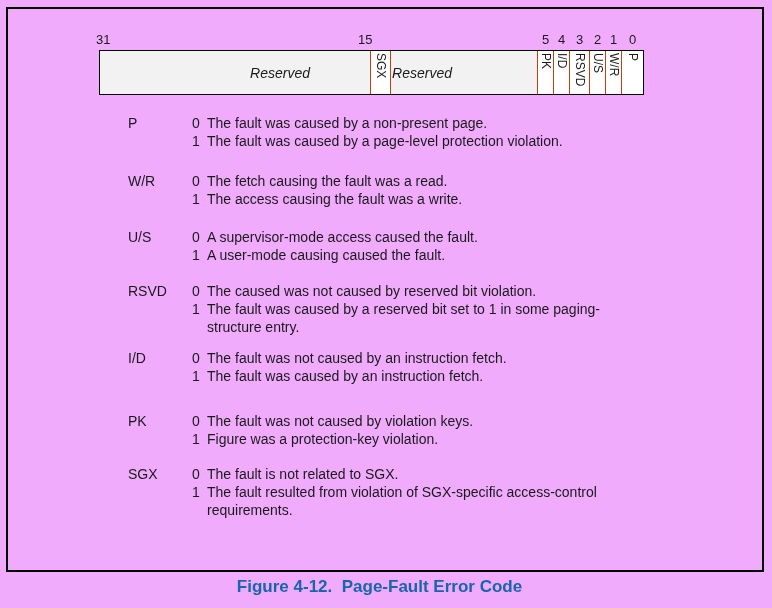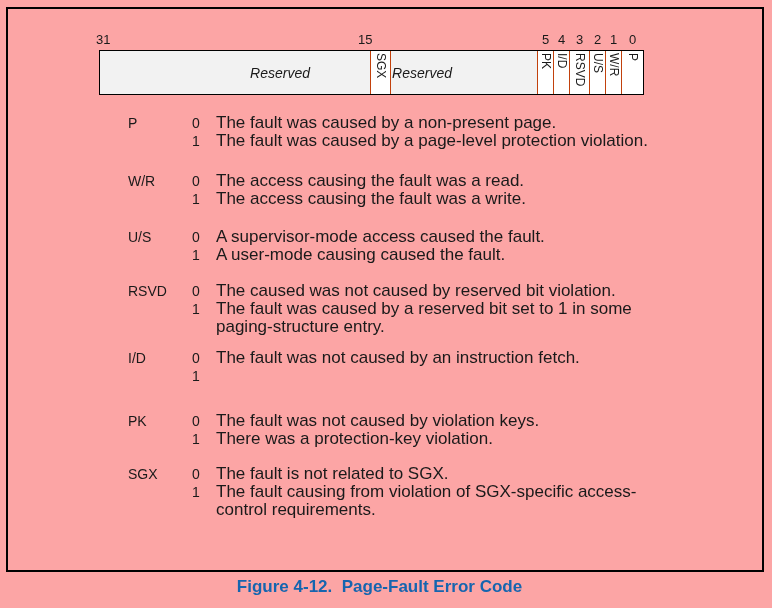--- a/index.html
+++ b/index.html
@@ -1,20 +1,20 @@
 <!DOCTYPE html>
 <html><head>
 <meta charset="utf-8">
 <style>
   html, body { margin: 0; padding: 0; background: #ffffff; }
   .page {
     position: relative;
     width: 772px;
     height: 608px;
-    background: #fca5a5;
+    background: #f0abfc;
     font-family: "Liberation Sans", sans-serif;
     color: #1a1a1a;
     overflow: hidden;
   }
   
   .frame {
     position: absolute;
     left: 6px; top: 7px;
     width: 758px; height: 565px;
     border: 2px solid #000;
@@ -90,22 +90,22 @@
   }
   .lentries { display: block; }
   .lentry { display: flex; align-items: flex-start; }
   .lval {
     flex: 0 0 10px;
     font-size: 14px;
     line-height: 18px;
     text-align: left;
   }
   .ltext {
-    margin-left: 14px;
-    font-size: 17px;
+    margin-left: 5px;
+    font-size: 14px;
     line-height: 18px;
     max-width: 445px;
   }
   
   .caption {
     position: absolute;
     left: 0; top: 577px;
     width: 759px;
     text-align: center;
     font-size: 17px;
@@ -170,21 +170,21 @@
         <span class="ltext">The fault was caused by a page-level protection violation.</span>
       </div>
     </div>
   </div>
 
   <div class="lrow row-wr">
     <div class="lname">W/R</div>
     <div class="lentries">
       <div class="lentry">
         <span class="lval">0</span>
-        <span class="ltext">The access causing the fault was a read.</span>
+        <span class="ltext">The fetch causing the fault was a read.</span>
       </div>
       <div class="lentry">
         <span class="lval">1</span>
         <span class="ltext">The access causing the fault was a write.</span>
       </div>
     </div>
   </div>
 
   <div class="lrow row-us">
     <div class="lname">U/S</div>
@@ -216,47 +216,48 @@
 
   <div class="lrow row-id">
     <div class="lname">I/D</div>
     <div class="lentries">
       <div class="lentry">
         <span class="lval">0</span>
         <span class="ltext">The fault was not caused by an instruction fetch.</span>
       </div>
       <div class="lentry">
         <span class="lval">1</span>
+        <span class="ltext">The fault was caused by an instruction fetch.</span>
       </div>
     </div>
   </div>
 
   <div class="lrow row-pk">
     <div class="lname">PK</div>
     <div class="lentries">
       <div class="lentry">
         <span class="lval">0</span>
         <span class="ltext">The fault was not caused by violation keys.</span>
       </div>
       <div class="lentry">
         <span class="lval">1</span>
-        <span class="ltext">There was a protection-key violation.</span>
+        <span class="ltext">Figure was a protection-key violation.</span>
       </div>
     </div>
   </div>
 
   <div class="lrow row-sgx">
     <div class="lname">SGX</div>
     <div class="lentries">
       <div class="lentry">
         <span class="lval">0</span>
         <span class="ltext">The fault is not related to SGX.</span>
       </div>
       <div class="lentry">
         <span class="lval">1</span>
-        <span class="ltext">The fault causing from violation of SGX-specific access-control requirements.</span>
+        <span class="ltext">The fault resulted from violation of SGX-specific access-control requirements.</span>
       </div>
     </div>
   </div>
 
   <div class="caption" style="color: rgb(21, 101, 175);">Figure 4-12.  Page-Fault Error Code</div>
 
 </div>
 
 </body></html>

